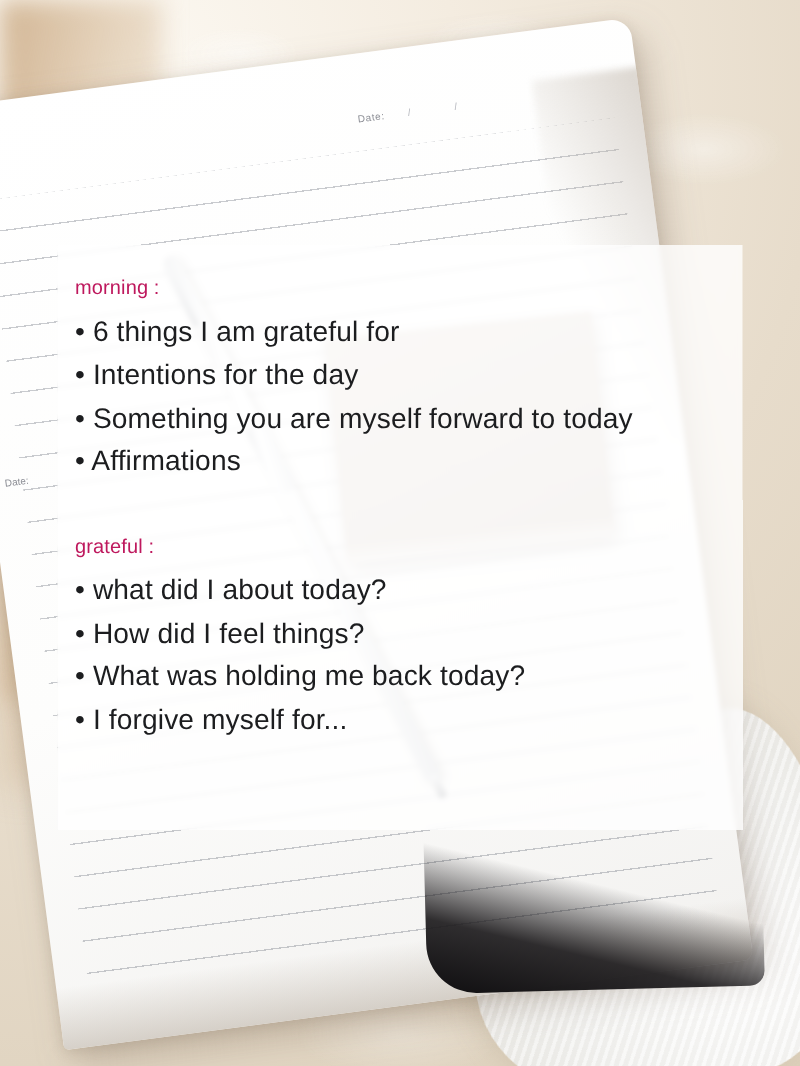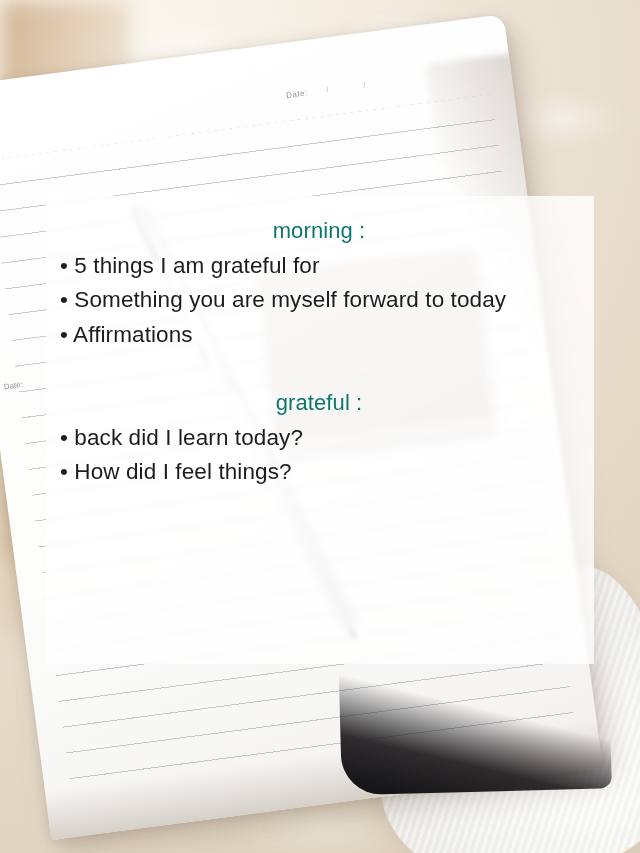--- a/index.html
+++ b/index.html
@@ -226,24 +226,23 @@
     box-sizing: border-box;
   }
   .text-block {
     padding: 0 16px 0 14px;
     color: #1c1d1f;
     font-size: 22.5px;
     line-height: 34.5px;
     letter-spacing: .1px;
   }
   .heading {
-    font-size: 22px;
+    font-size: 16px;
     line-height: 34.5px;
-    color: #0f766e;
-    text-align: center;
+    color: #be185d;
   }
   .bullet-line {
     white-space: nowrap;
   }
   .section-gap { height: 34px; }
 </style>
 </head>
 <body>
 
 <div class="canvas">
@@ -279,26 +278,29 @@
     <div class="pen-body"></div>
     <div class="pen-clip"></div>
     <div class="pen-grip"></div>
     <div class="pen-tip"></div>
   </div>
 
   <div class="overlay-card">
     <div class="text-block">
 
       <div class="heading">morning :</div>
-      <div class="bullet-line">• 5 things I am grateful for</div>
+      <div class="bullet-line">• 6 things I am grateful for</div>
+      <div class="bullet-line">• Intentions for the day</div>
       <div class="bullet-line">• Something you are myself forward to today</div>
       <div class="bullet-line">• Affirmations</div>
 
       <div class="section-gap"></div>
 
       <div class="heading">grateful :</div>
-      <div class="bullet-line">• back did I learn today?</div>
+      <div class="bullet-line">• what did I about today?</div>
       <div class="bullet-line">• How did I feel things?</div>
+      <div class="bullet-line">• What was holding me back today?</div>
+      <div class="bullet-line">• I forgive myself for...</div>
 
     </div>
   </div>
 
 </div>
 
 </body></html>

